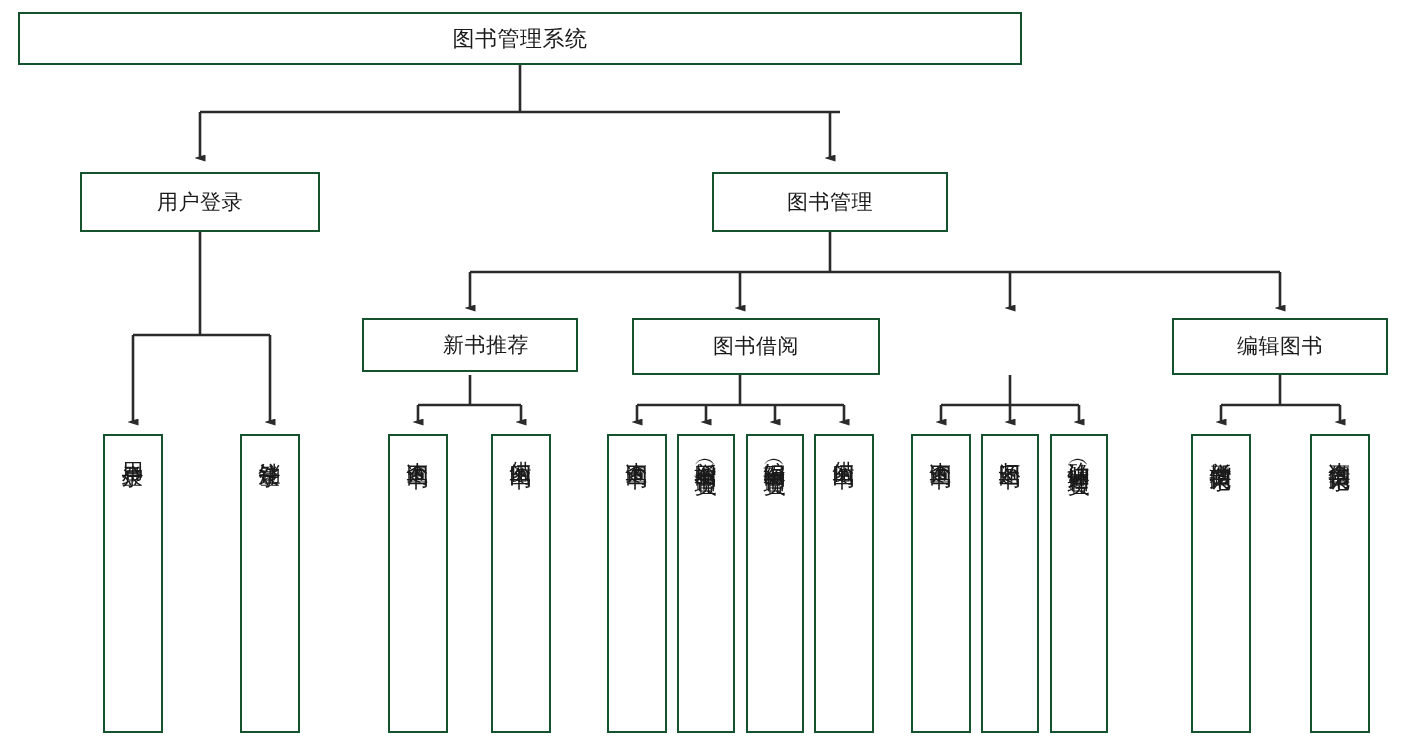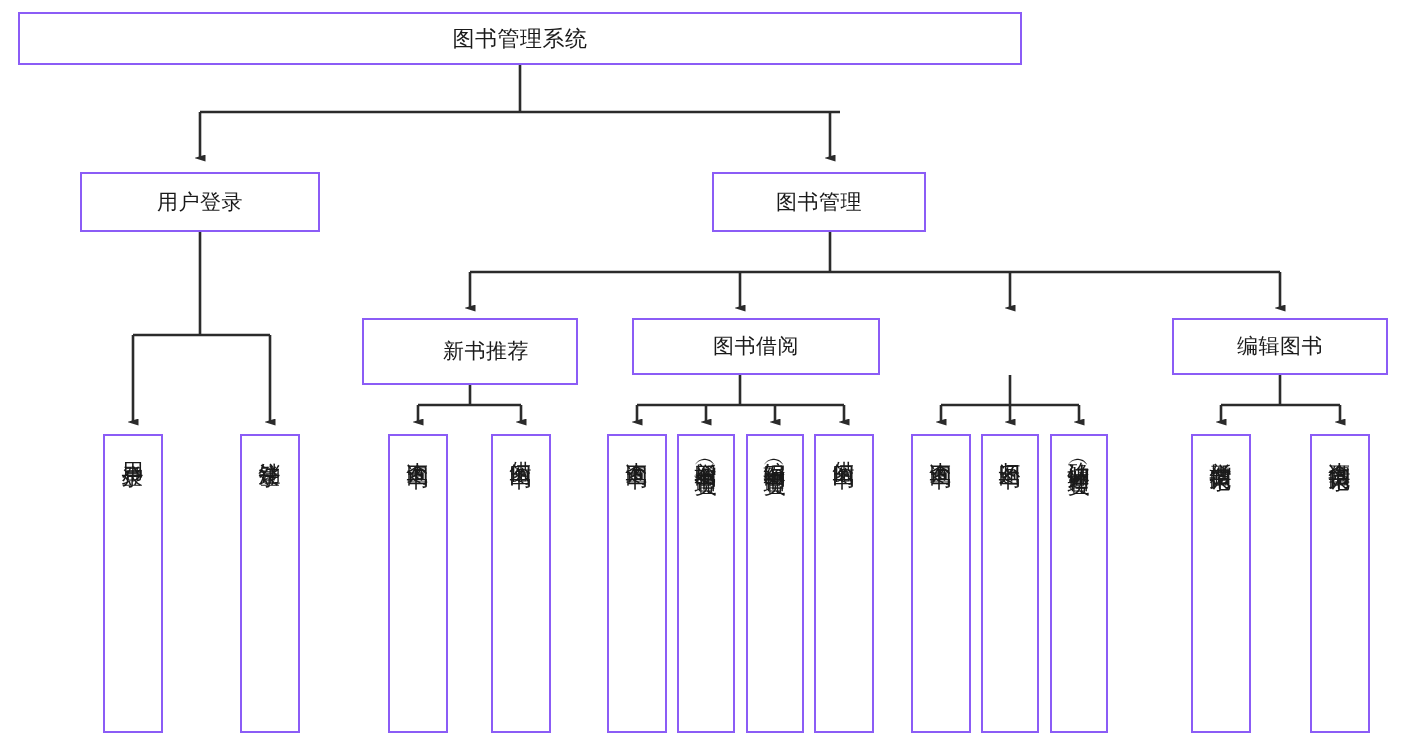--- a/index.html
+++ b/index.html
@@ -23,21 +23,21 @@
     left: 0;
     top: 0;
     width: 1405px;
     height: 747px;
     pointer-events: none;
   }
   .node {
     position: absolute;
     box-sizing: border-box;
     background: #ffffff;
-    border: 2px solid #8b5cf6;
+    border: 2px solid #14532d;
     display: flex;
     align-items: center;
     justify-content: center;
     color: #1a1a1a;
   }
   .node-label {
     display: block;
     text-align: center;
     line-height: 1.18;
     letter-spacing: 0.5px;
@@ -129,25 +129,25 @@
     </g>
   </svg>
 
   <div class="node h root" style="left:18px; top:12px; width:1004px; height:53px;">
     <span class="node-label">图书管理系统</span>
   </div>
 
   <div class="node h" style="left:80px; top:172px; width:240px; height:60px;">
     <span class="node-label">用户登录</span>
   </div>
-  <div class="node h" style="left:712px; top:172px; width:214px; height:60px;">
+  <div class="node h" style="left:712px; top:172px; width:236px; height:60px;">
     <span class="node-label">图书管理</span>
   </div>
 
-  <div class="node h" style="left:362px; top:318px; width:216px; height:67px;padding-left:32px;">
+  <div class="node h" style="left:362px; top:318px; width:216px; height:54px;padding-left:32px;">
     <span class="node-label">新书推荐</span>
   </div>
   <div class="node h" style="left:632px; top:318px; width:248px; height:57px;">
     <span class="node-label">图书借阅</span>
   </div>
   <div class="node h" style="left:1172px; top:318px; width:216px; height:57px;">
     <span class="node-label">编辑图书</span>
   </div>
 
   <div class="node v" style="left:103px; top:434px; width:60px; height:299px;">

